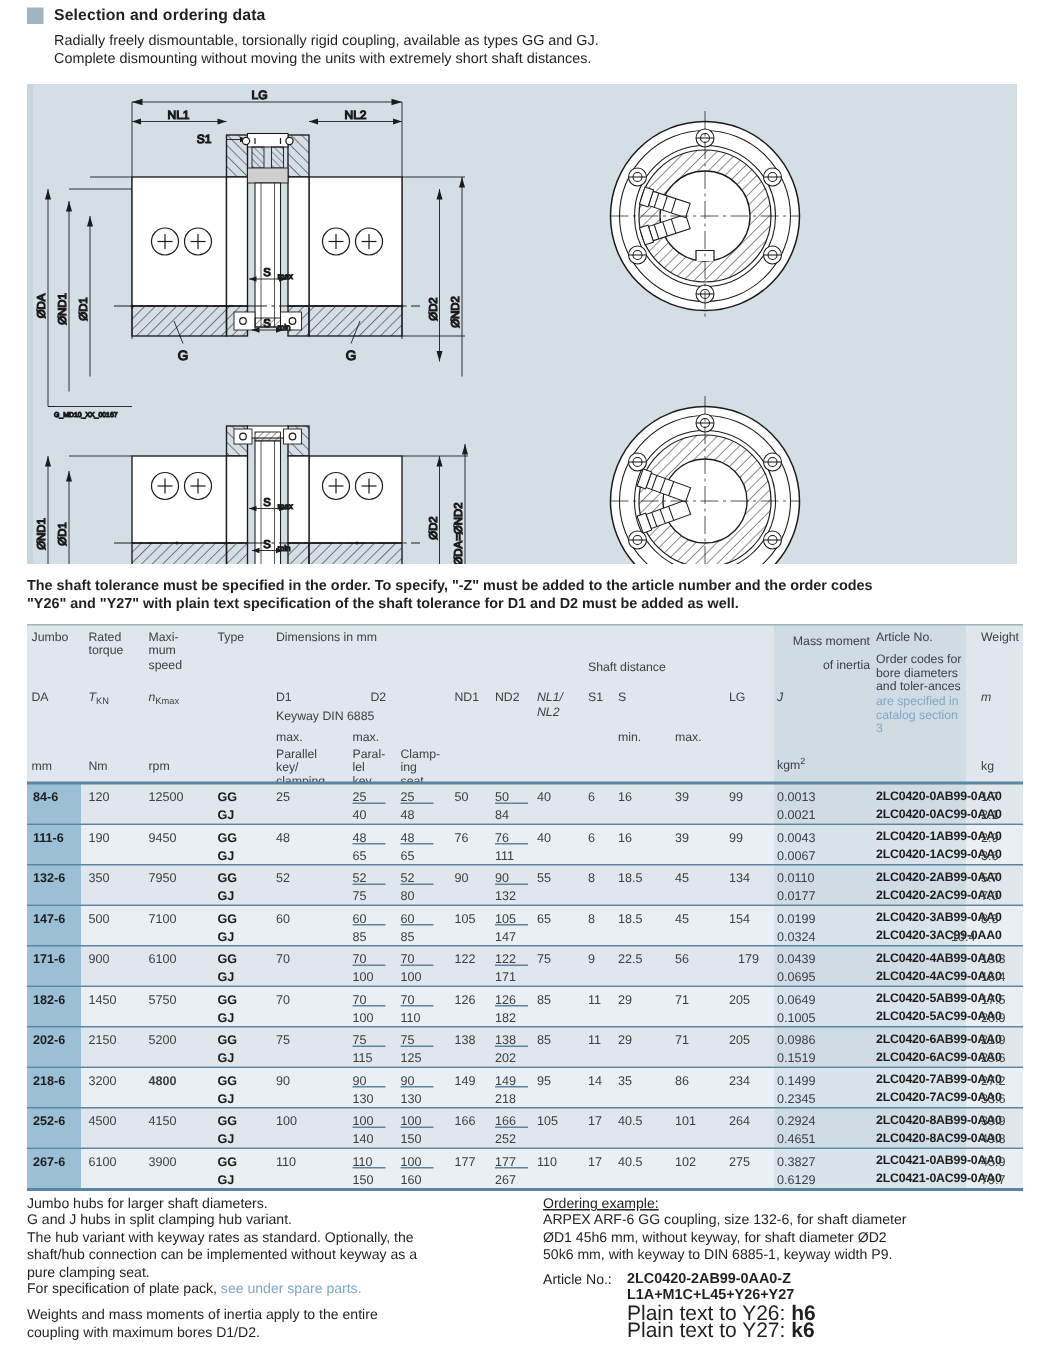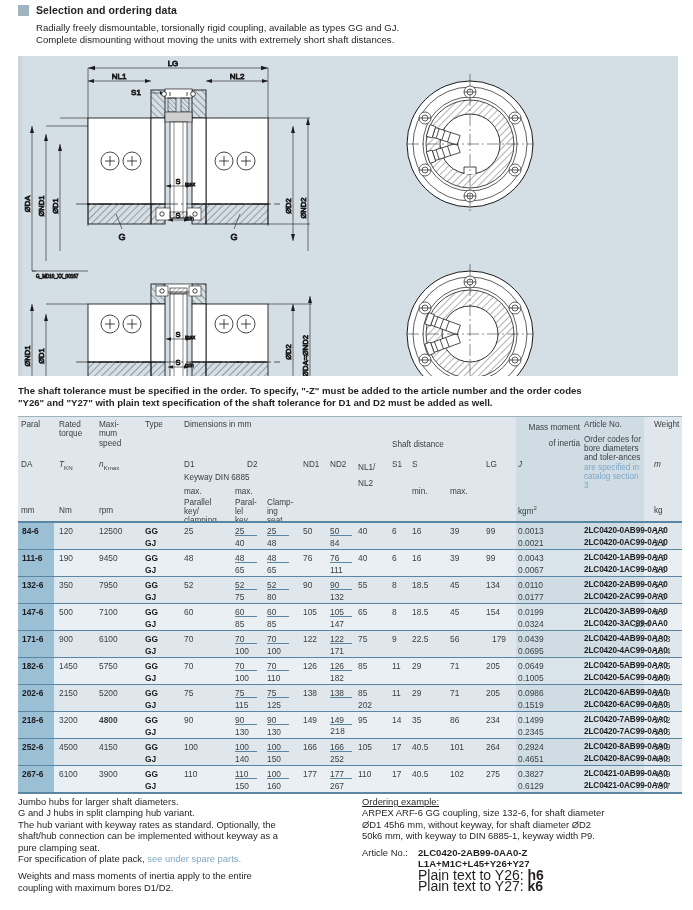--- a/index.html
+++ b/index.html
@@ -451,21 +451,21 @@
   <div>The shaft tolerance must be specified in the order. To specify, "-Z" must be added to the article number and the order codes</div>
   <div>"Y26" and "Y27" with plain text specification of the shaft tolerance for D1 and D2 must be added as well.</div>
 </div>
 
 <div class="tbl">
 
   <div class="tblhead">
     <div class="art-band"></div>
     <div class="hdr-rule-top"></div>
 
-    <div class="cell" style="left:3px;top:4px;">Paral</div>
+    <div class="cell" style="left:3px;top:4px;">Jumbo</div>
     <div class="cell" style="left:41px;top:4px;width:32px;white-space:pre-line;">Rated
 torque</div>
     <div class="cell" style="left:81px;top:4px;width:34px;white-space:pre-line;">Maxi-
 mum
 speed</div>
     <div class="cell" style="left:127px;top:4px;">Type</div>
     <div class="cell" style="left:166px;top:4px;">Dimensions in mm</div>
     <div class="cell" style="left:374px;top:24px;">Shaft distance</div>
     <div class="cell" style="left:500px;top:4px;width:62px;white-space:pre-line;line-height:16px;text-align:right;">Mass moment
 of inertia</div>
@@ -480,21 +480,21 @@
     <div class="cell" style="left:217px;top:44px;margin-left:12px;">D2</div>
     <div class="cell" style="left:166px;top:57px;">Keyway DIN 6885</div>
     <div class="cell" style="left:166px;top:71px;">max.</div>
     <div class="cell" style="left:217px;top:71px;">max.</div>
     <div class="cell" style="left:166px;top:82px;width:44px;line-height:9.2px;">Parallel key/ clamping seat</div>
     <div class="cell" style="left:217px;top:82px;width:22px;line-height:9.2px;">Paral- lel key</div>
     <div class="cell" style="left:249px;top:82px;width:26px;line-height:9.2px;">Clamp- ing seat</div>
 
     <div class="cell" style="left:285px;top:44px;">ND1</div>
     <div class="cell" style="left:312px;top:44px;">ND2</div>
-    <div class="cell" style="left:340px;top:44px;width:24px;line-height:16px;">NL1/ NL2</div>
+    <div class="cell" style="left:340px;top:44px;width:24px;line-height:10px;font-style:italic;">NL1/ NL2</div>
     <div class="cell" style="left:374px;top:44px;">S1</div>
     <div class="cell" style="left:394px;top:44px;">S</div>
     <div class="cell" style="left:394px;top:71px;">min.</div>
     <div class="cell" style="left:432px;top:71px;">max.</div>
     <div class="cell" style="left:468px;top:44px;">LG</div>
     <div class="cell" style="left:500px;top:44px;font-style:italic;">J</div>
     <div class="cell" style="left:636px;top:44px;font-style:italic;">m</div>
 
     <div class="cell" style="left:3px;top:90px;">mm</div>
     <div class="cell" style="left:41px;top:90px;">Nm</div>
@@ -721,21 +721,21 @@
         <div class="c" style="left: 81px; top: 4px;">5200</div>
         <div class="c b" style="left: 127px; top: 4px;">GG</div>
         <div class="c b" style="left: 127px; top: 16px;">GJ</div>
         <div class="c" style="left: 166px; top: 4px;">75</div>
         <div class="c" style="left: 217px; top: 4px;">75</div>
         <div class="c" style="left: 217px; top: 16px;">115</div>
         <div class="c" style="left: 249px; top: 4px;">75</div>
         <div class="c" style="left: 249px; top: 16px;">125</div>
         <div class="c" style="left: 285px; top: 4px;">138</div>
         <div class="c" style="left: 312px; top: 4px;">138</div>
-        <div class="c" style="left: 312px; top: 16px; margin-left: 28px;">202</div>
+        <div class="c" style="left: 312px; top: 16px;">202</div>
         <div class="c" style="left: 340px; top: 4px;">85</div>
         <div class="c" style="left: 374px; top: 4px;">11</div>
         <div class="c" style="left: 394px; top: 4px;">29</div>
         <div class="c" style="left: 432px; top: 4px;">71</div>
         <div class="c" style="left: 468px; top: 4px;">205</div>
         <div class="c" style="left: 500px; top: 4px;">0.0986</div>
         <div class="c" style="left: 500px; top: 16px;">0.1519</div>
         <div class="c art" style="left: 566px; top: 4px;">2LC0420-6AB99-0AA0</div>
         <div class="c art" style="left: 566px; top: 16px;">2LC0420-6AC99-0AA0</div>
         <div class="c" style="left: 636px; top: 4px;">21.9</div>
@@ -755,21 +755,21 @@
         <div class="c" style="left: 81px; top: 4px; font-weight: bold;">4800</div>
         <div class="c b" style="left: 127px; top: 4px;">GG</div>
         <div class="c b" style="left: 127px; top: 16px;">GJ</div>
         <div class="c" style="left: 166px; top: 4px;">90</div>
         <div class="c" style="left: 217px; top: 4px;">90</div>
         <div class="c" style="left: 217px; top: 16px;">130</div>
         <div class="c" style="left: 249px; top: 4px;">90</div>
         <div class="c" style="left: 249px; top: 16px;">130</div>
         <div class="c" style="left: 285px; top: 4px;">149</div>
         <div class="c" style="left: 312px; top: 4px;">149</div>
-        <div class="c" style="left: 312px; top: 16px; font-family: Liberation Mono, monospace;">218</div>
+        <div class="c" style="left: 312px; top: 16px;">218</div>
         <div class="c" style="left: 340px; top: 4px;">95</div>
         <div class="c" style="left: 374px; top: 4px;">14</div>
         <div class="c" style="left: 394px; top: 4px;">35</div>
         <div class="c" style="left: 432px; top: 4px;">86</div>
         <div class="c" style="left: 468px; top: 4px;">234</div>
         <div class="c" style="left: 500px; top: 4px;">0.1499</div>
         <div class="c" style="left: 500px; top: 16px;">0.2345</div>
         <div class="c art" style="left: 566px; top: 4px;">2LC0420-7AB99-0AA0</div>
         <div class="c art" style="left: 566px; top: 16px;">2LC0420-7AC99-0AA0</div>
         <div class="c" style="left: 636px; top: 4px;">27.2</div>

